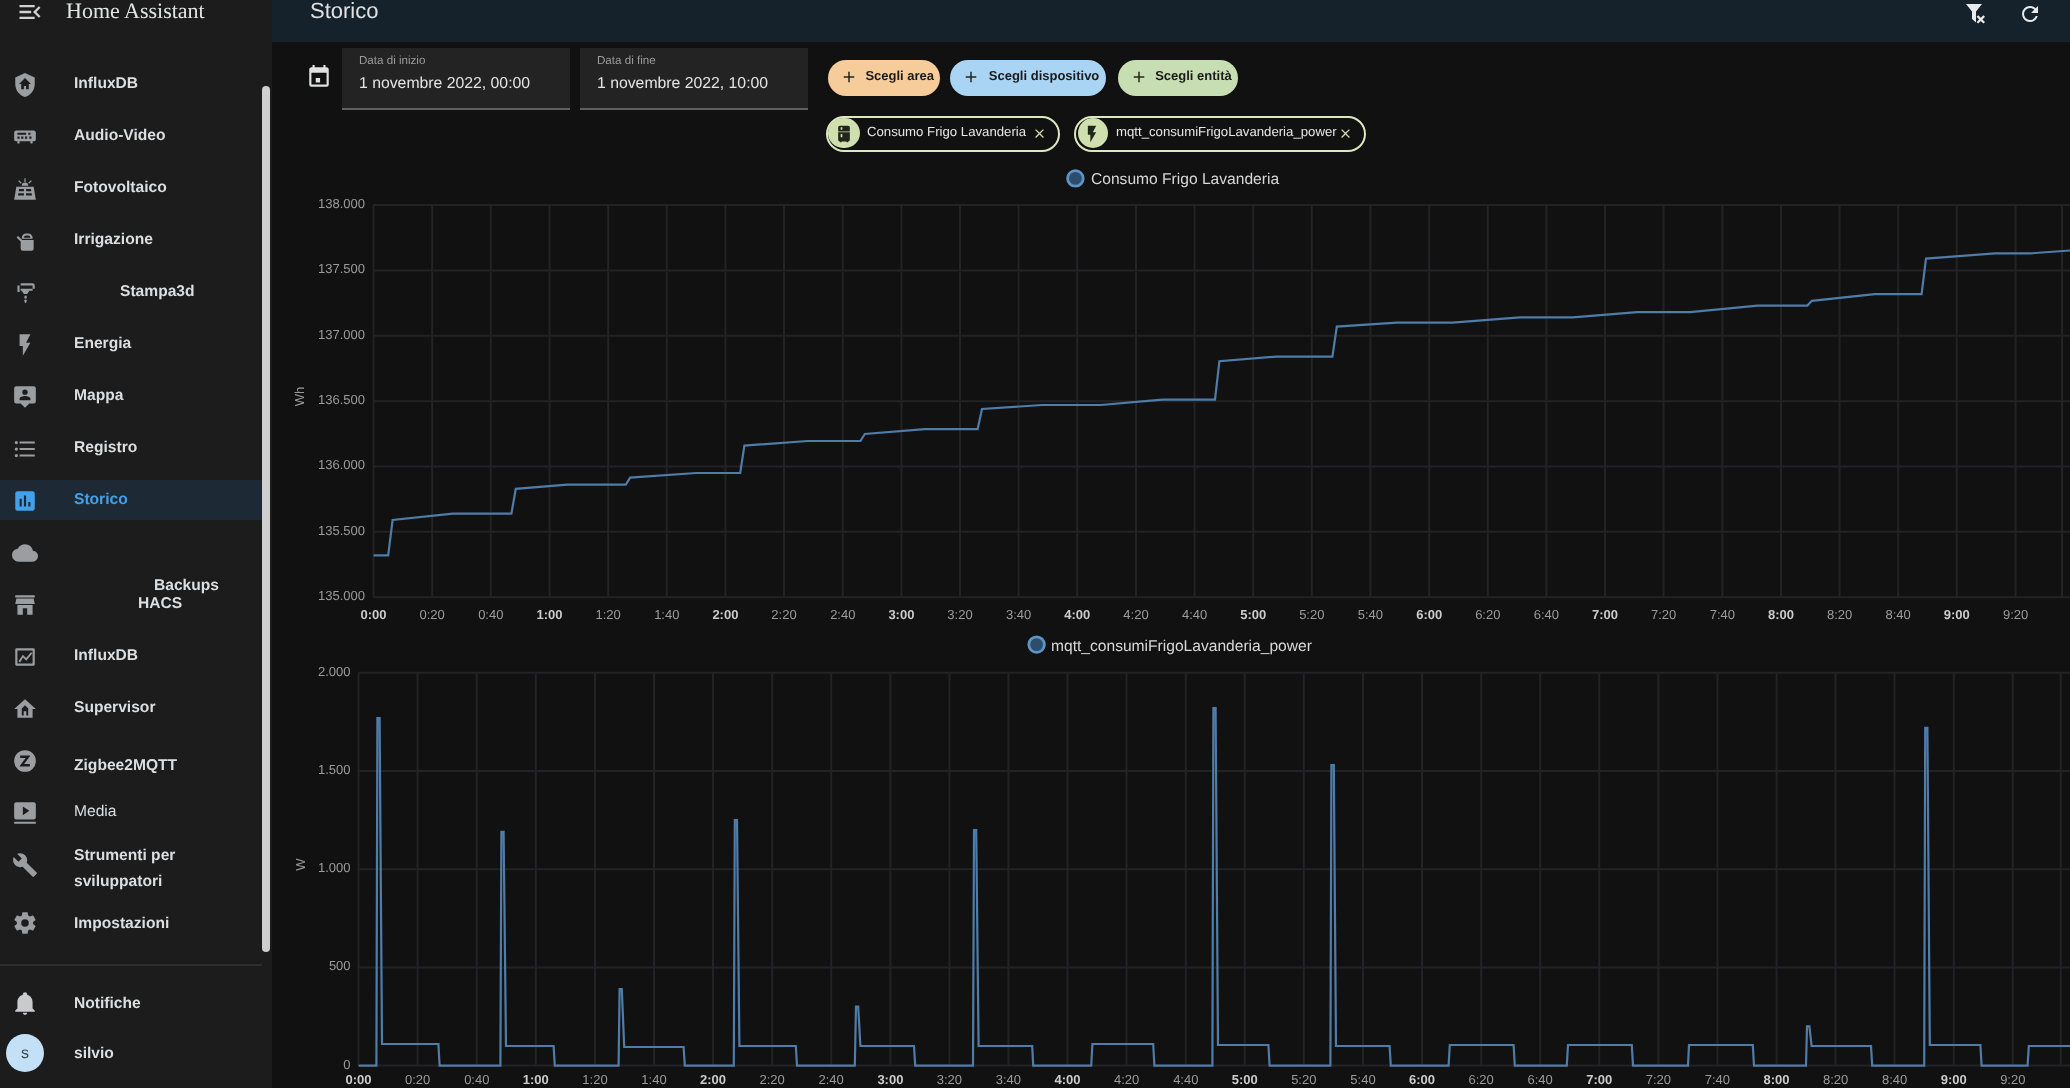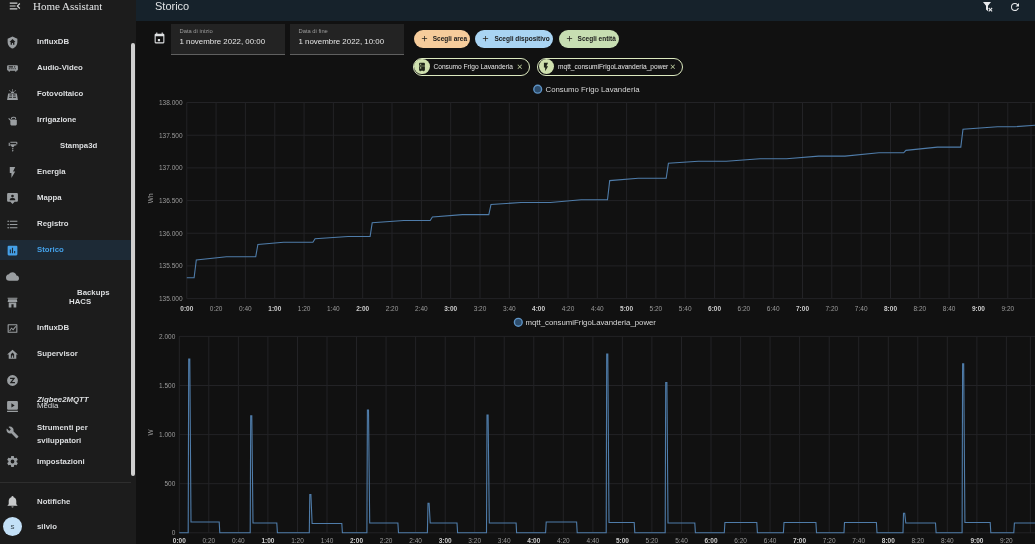--- a/index.html
+++ b/index.html
@@ -90,21 +90,21 @@
       <svg viewBox="0 0 24 24" width="13" height="13" style="display:block;" fill="#9a9ea1">
         <path d="M12,3L2,12H5V20H19V12H22L12,3M12,8.5L15,11.5V18H13.2V14H10.8V18H9V11.5L12,8.5Z" fill-rule="evenodd"></path>
       </svg>
     </div>
 <div style="position:absolute;left:37px;top:349.2px;font-size:7.8px;line-height:9px;color:#dcdee0;font-weight:bold;">Supervisor</div>
 <div style="position:absolute;left:6px;top:373.5px;">
       <svg viewBox="0 0 24 24" width="13" height="13" style="display:block;" fill="#9a9ea1">
         <path d="M12,2A10,10 0 0,1 22,12A10,10 0 0,1 12,22A10,10 0 0,1 2,12A10,10 0 0,1 12,2M7.5,7V9.2H12.6L7,16.8V17H16.5V14.8H11.2L16.8,7.2V7H7.5Z" fill-rule="evenodd"></path>
       </svg>
     </div>
-<div style="position:absolute;left:37px;top:395px;font-size:7.8px;line-height:9px;color:#dcdee0;font-weight:bold;font-style:italic;">Zigbee2MQTT</div>
+<div style="position:absolute;left:37px;top:378px;font-size:7.8px;line-height:9px;color:#dcdee0;font-weight:bold;">Zigbee2MQTT</div>
 <div style="position:absolute;left:6px;top:399.5px;">
       <svg viewBox="0 0 24 24" width="13" height="13" style="display:block;" fill="#9a9ea1">
         <path d="M4,2H20A2,2 0 0,1 22,4V16A2,2 0 0,1 20,18H4A2,2 0 0,1 2,16V4A2,2 0 0,1 4,2M10,6V14L16,10L10,6M2,20H22V22H2V20Z" fill-rule="evenodd"></path>
       </svg>
     </div>
 <div style="position:absolute;left:37px;top:401.2px;font-size:7.8px;line-height:9px;color:#dcdee0;font-weight:normal;">Media</div>
 <div style="position:absolute;left:6px;top:425.5px;">
       <svg viewBox="0 0 24 24" width="13" height="13" style="display:block;" fill="#9a9ea1">
         <path d="M22.7,19L13.6,9.9C14.5,7.6 14,4.9 12.1,3C10.1,1 7.1,0.6 4.7,1.7L9,6L6,9L1.6,4.7C0.4,7.1 0.9,10.1 2.9,12.1C4.8,14 7.5,14.5 9.8,13.6L18.9,22.7C19.3,23.1 19.9,23.1 20.3,22.7L22.6,20.4C23.1,20 23.1,19.3 22.7,19Z"></path>
       </svg>

